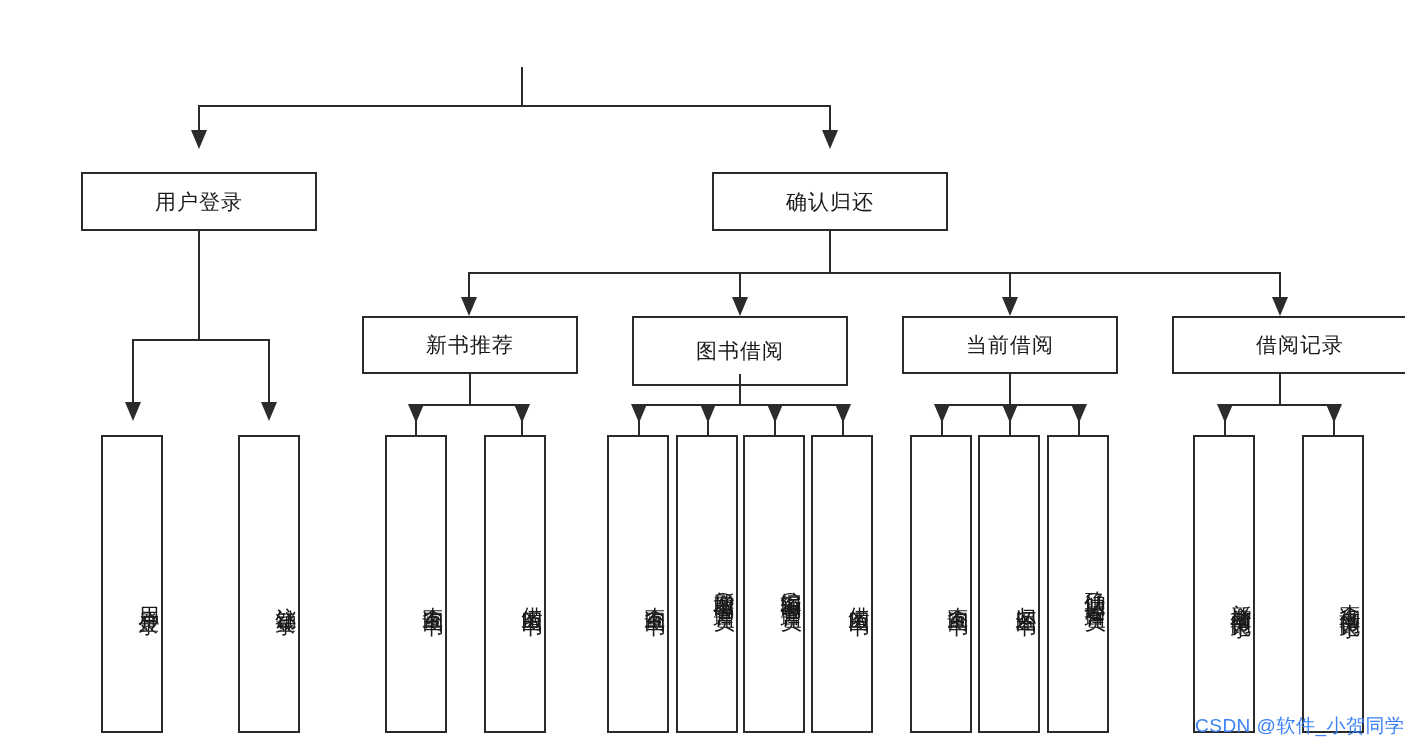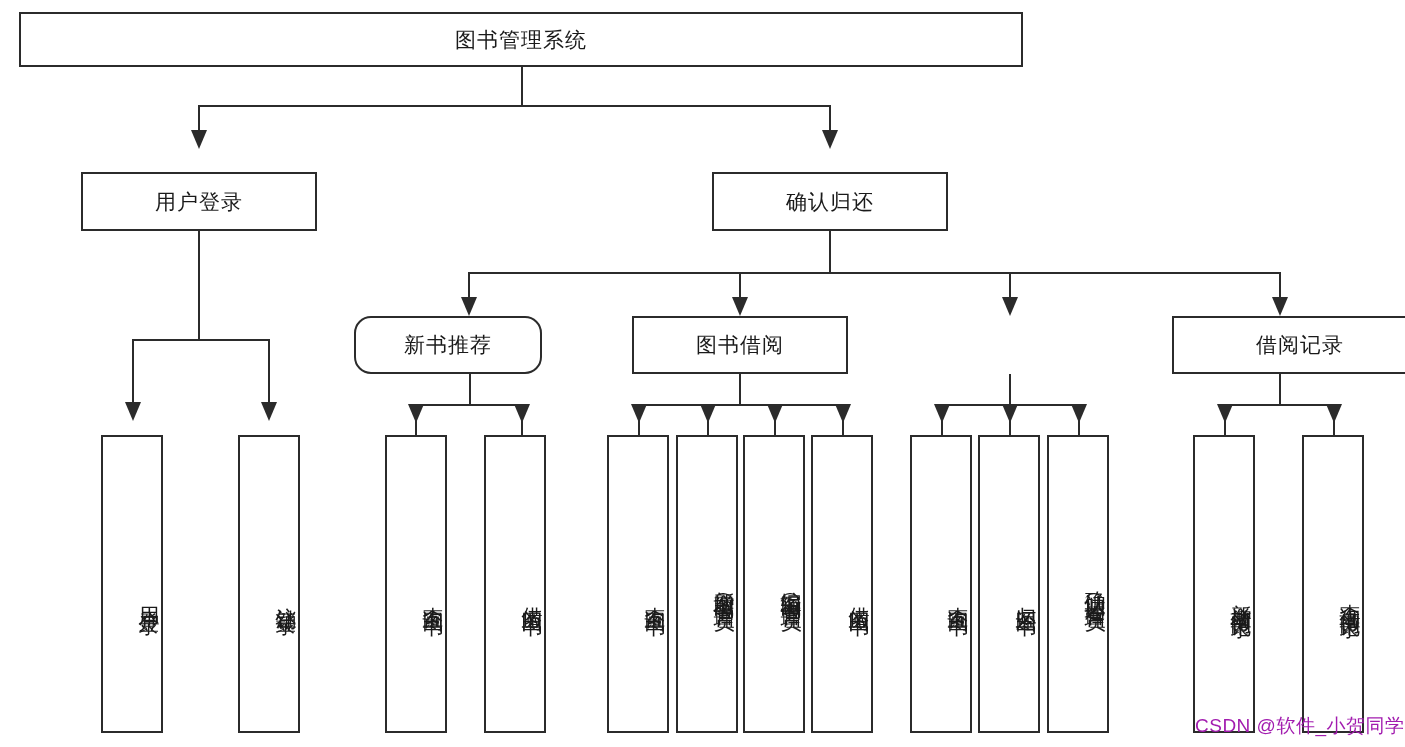--- a/index.html
+++ b/index.html
@@ -58,33 +58,30 @@
     position: absolute;
     width: 0;
     height: 0;
     border-left: 8px solid transparent;
     border-right: 8px solid transparent;
     border-top: 19px solid #2b2b2b;
   }
   .watermark {
     position: absolute;
     font-size: 19px;
-    color: #a21caf;
+    color: #3b82f6;
     white-space: nowrap;
     letter-spacing: 0.5px;
   }
 </style>
 </head>
 <body>
 
 <div id="canvas">
 
-  <div class="node horiz" style="left:19px; top:12px; width:1004px; height:55px;">
-    <span class="nodelabel">图书管理系统</span>
-  </div>
 
   <div class="seg vline" style="left:521px; top:67px; height:39px;"></div>
   <div class="seg hline" style="left:198px; top:105px; width:632px;"></div>
   <div class="seg vline" style="left:198px; top:105px; height:28px;"></div>
   <div class="seg vline" style="left:829px; top:105px; height:28px;"></div>
   <div class="arrow" style="left:191px; top:130px;"></div>
   <div class="arrow" style="left:822px; top:130px;"></div>
 
   <div class="node horiz" style="left:81px; top:172px; width:236px; height:59px;">
     <span class="nodelabel">用户登录</span>
@@ -105,25 +102,28 @@
   <div class="seg hline" style="left:468px; top:272px; width:812px;"></div>
   <div class="seg vline" style="left:468px; top:272px; height:28px;"></div>
   <div class="seg vline" style="left:739px; top:272px; height:28px;"></div>
   <div class="seg vline" style="left:1009px; top:272px; height:28px;"></div>
   <div class="seg vline" style="left:1279px; top:272px; height:28px;"></div>
   <div class="arrow" style="left:461px; top:297px;"></div>
   <div class="arrow" style="left:732px; top:297px;"></div>
   <div class="arrow" style="left:1002px; top:297px;"></div>
   <div class="arrow" style="left:1272px; top:297px;"></div>
 
-  <div class="node horiz" style="left:354px; top:316px; width:188px; height:58px;border-radius:17px;">
+  <div class="node horiz" style="left:362px; top:316px; width:216px; height:58px;">
     <span class="nodelabel">新书推荐</span>
   </div>
-  <div class="node horiz" style="left:632px; top:316px; width:216px; height:58px;">
+  <div class="node horiz" style="left:632px; top:316px; width:216px; height:70px;">
     <span class="nodelabel">图书借阅</span>
+  </div>
+  <div class="node horiz" style="left:902px; top:316px; width:216px; height:58px;">
+    <span class="nodelabel">当前借阅</span>
   </div>
   <div class="node horiz" style="left:1172px; top:316px; width:256px; height:58px;">
     <span class="nodelabel">借阅记录</span>
   </div>
 
   <div class="seg vline" style="left:469px; top:374px; height:32px;"></div>
   <div class="seg hline" style="left:415px; top:404px; width:108px;"></div>
   <div class="seg vline" style="left:415px; top:404px; height:32px;"></div>
   <div class="seg vline" style="left:521px; top:404px; height:32px;"></div>
   <div class="arrow" style="left:408px; top:404px;"></div>

